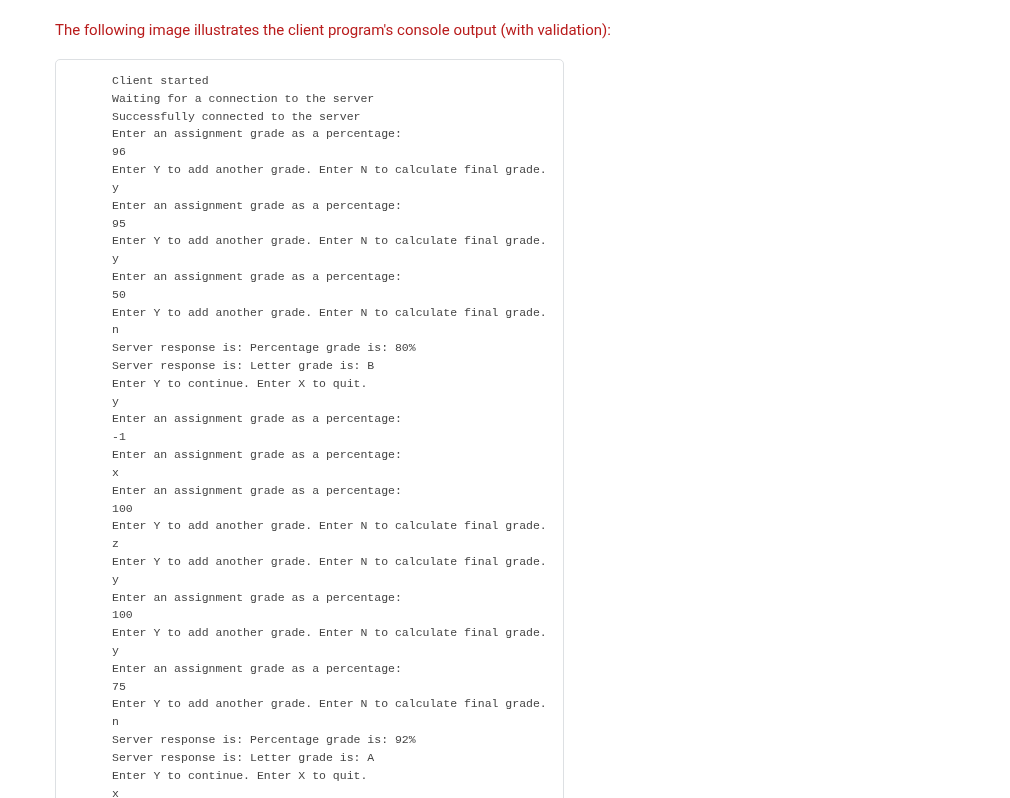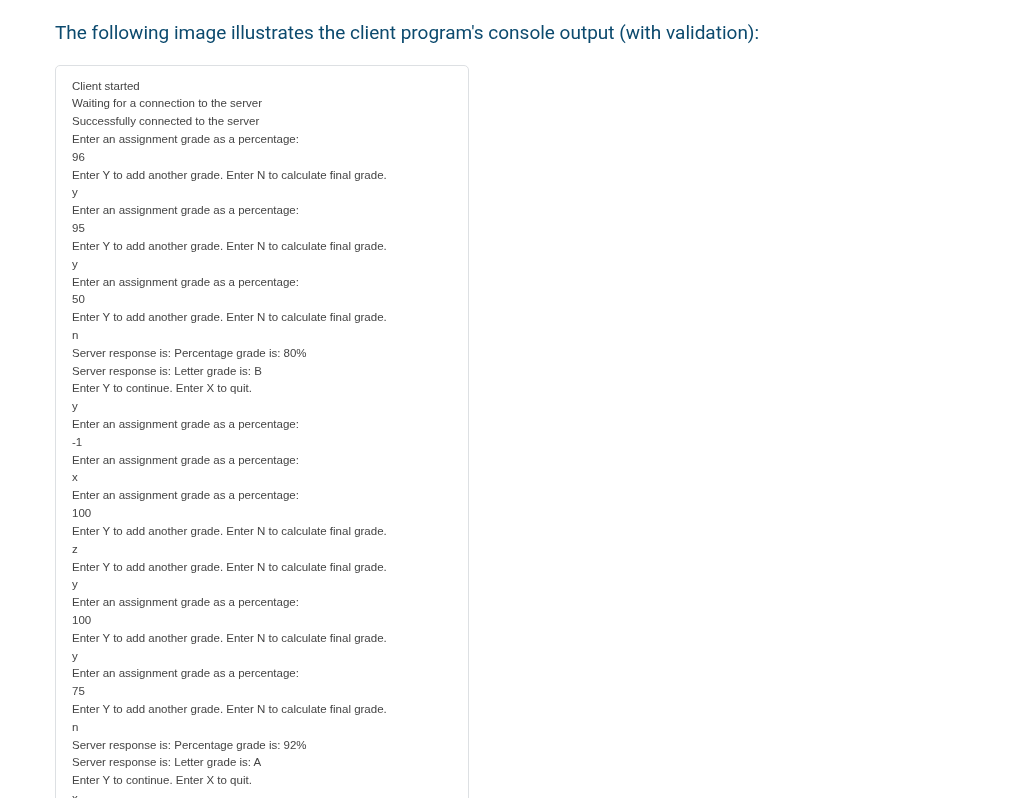--- a/index.html
+++ b/index.html
@@ -8,39 +8,40 @@
       font-family: -apple-system, BlinkMacSystemFont, "Segoe UI", Roboto, "Helvetica Neue", Arial, sans-serif;
       background: #ffffff;
       color: #333;
     }
     .container {
       padding: 20px 55px;
       max-width: 1010px;
       box-sizing: border-box;
     }
     .intro-text {
-      font-size: 19px;
-      color: #0c4a6e;
+      font-size: 15px;
+      color: #b91c1c;
       margin-bottom: 18px;
       line-height: 1.4;
     }
     .code-block {
       border: 1px solid #dde0e3;
       border-radius: 5px;
       padding: 12px 16px;
       background: #ffffff;
       display: inline-block;
       min-width: 380px;
     }
     .code-line {
-      font-family: Liberation Sans, sans-serif;
+      font-family: Liberation Mono, monospace;
       font-size: 11.5px;
       line-height: 1.55;
       color: #444;
       white-space: pre;
+      margin-left: 40px;
     }
   </style>
 </head>
 <body>
 
 <div class="container">
   <div class="intro-text">The following image illustrates the client program's console output (with validation):</div>
   <div class="code-block" id="code-block"><div class="code-line">Client started</div><div class="code-line">Waiting for a connection to the server</div><div class="code-line">Successfully connected to the server</div><div class="code-line">Enter an assignment grade as a percentage:</div><div class="code-line">96</div><div class="code-line">Enter Y to add another grade. Enter N to calculate final grade.</div><div class="code-line">y</div><div class="code-line">Enter an assignment grade as a percentage:</div><div class="code-line">95</div><div class="code-line">Enter Y to add another grade. Enter N to calculate final grade.</div><div class="code-line">y</div><div class="code-line">Enter an assignment grade as a percentage:</div><div class="code-line">50</div><div class="code-line">Enter Y to add another grade. Enter N to calculate final grade.</div><div class="code-line">n</div><div class="code-line">Server response is: Percentage grade is: 80%</div><div class="code-line">Server response is: Letter grade is: B</div><div class="code-line">Enter Y to continue. Enter X to quit.</div><div class="code-line">y</div><div class="code-line">Enter an assignment grade as a percentage:</div><div class="code-line">-1</div><div class="code-line">Enter an assignment grade as a percentage:</div><div class="code-line">x</div><div class="code-line">Enter an assignment grade as a percentage:</div><div class="code-line">100</div><div class="code-line">Enter Y to add another grade. Enter N to calculate final grade.</div><div class="code-line">z</div><div class="code-line">Enter Y to add another grade. Enter N to calculate final grade.</div><div class="code-line">y</div><div class="code-line">Enter an assignment grade as a percentage:</div><div class="code-line">100</div><div class="code-line">Enter Y to add another grade. Enter N to calculate final grade.</div><div class="code-line">y</div><div class="code-line">Enter an assignment grade as a percentage:</div><div class="code-line">75</div><div class="code-line">Enter Y to add another grade. Enter N to calculate final grade.</div><div class="code-line">n</div><div class="code-line">Server response is: Percentage grade is: 92%</div><div class="code-line">Server response is: Letter grade is: A</div><div class="code-line">Enter Y to continue. Enter X to quit.</div><div class="code-line">x</div></div>
 </div>
 

